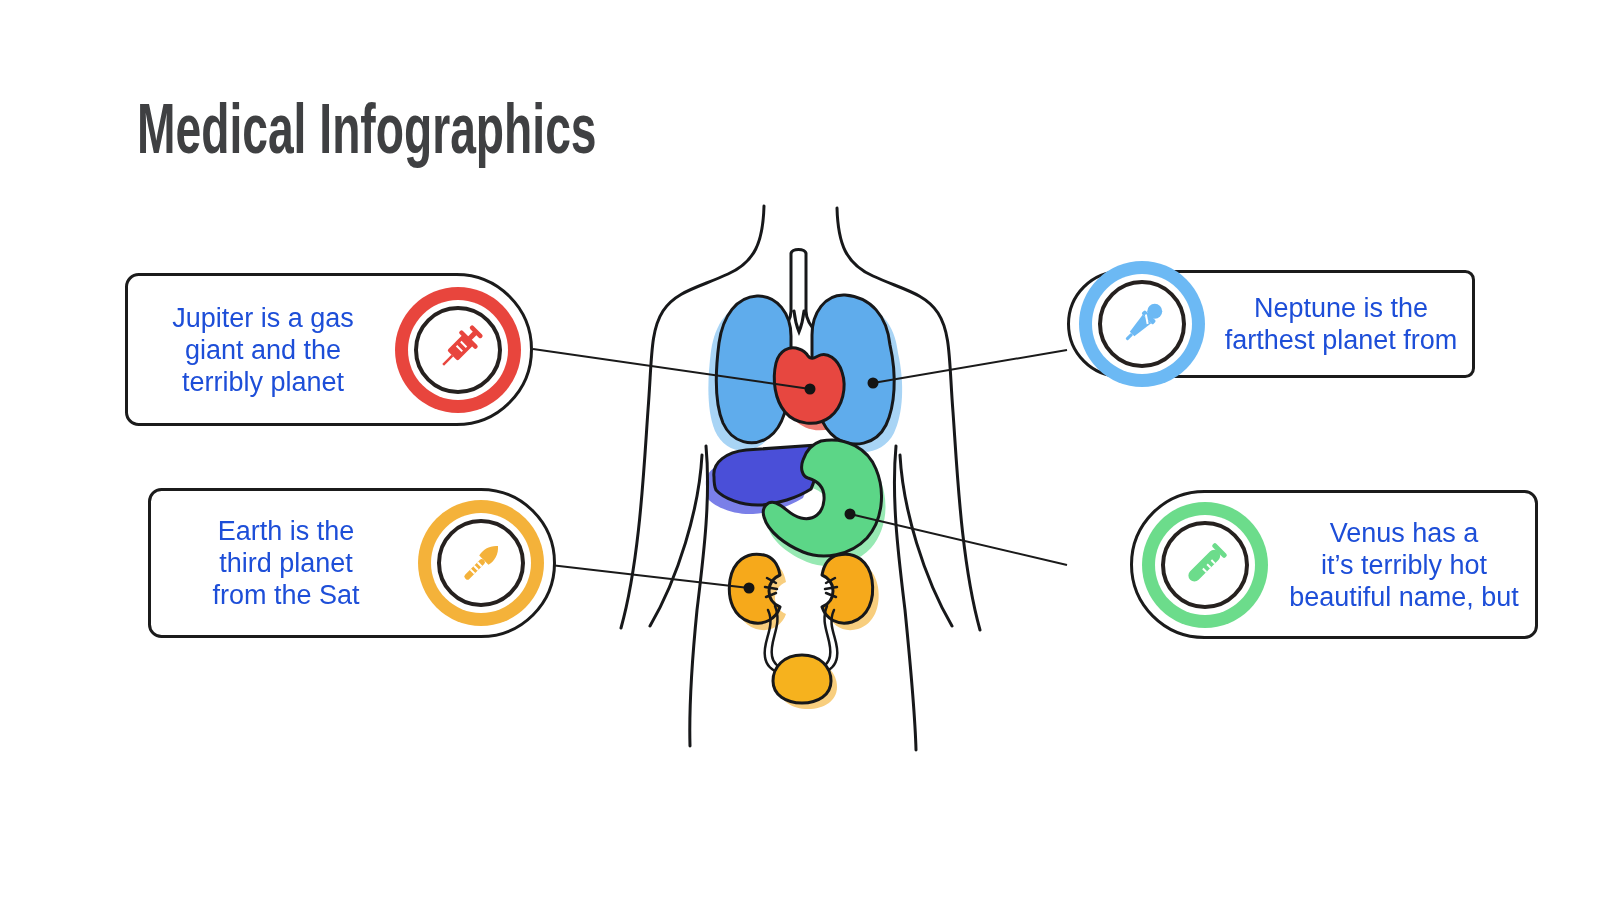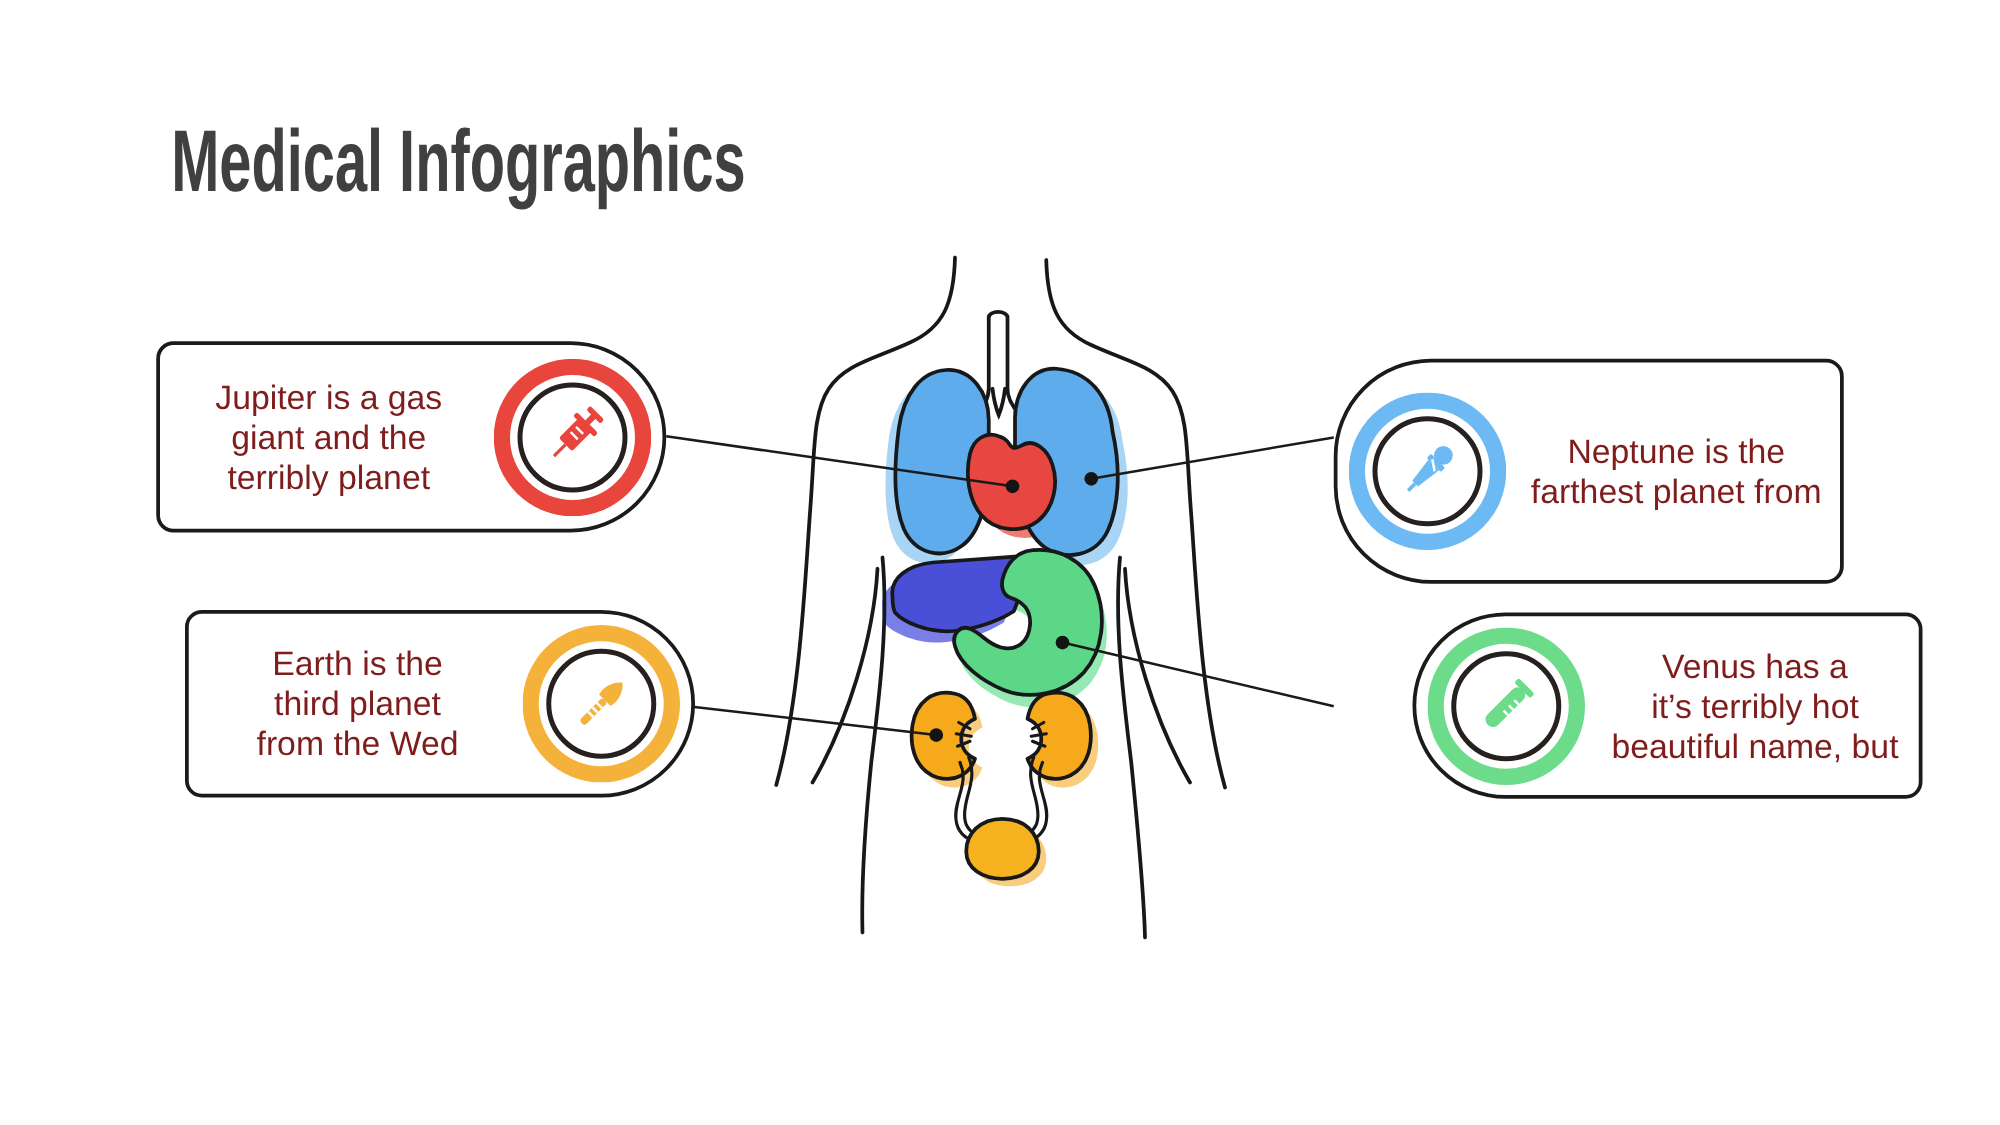--- a/index.html
+++ b/index.html
@@ -15,30 +15,30 @@
     font-size:70px;line-height:72px;font-weight:700;color:#3F4042;
     transform:scaleX(.66);transform-origin:left top;white-space:nowrap;
   }
   .callout{
     position:absolute;background:#fff;border:3px solid #1B1B1B;box-sizing:border-box;
   }
   .callout.left{border-radius:14px 78px 78px 14px;}
   .callout.right{border-radius:78px 14px 14px 78px;}
   .callout .text{
     position:absolute;top:50%;transform:translateY(-50%);
-    text-align:center;font-size:27px;line-height:32px;color:#7f1d1d;
+    text-align:center;font-size:27px;line-height:32px;color:#1d4ed8;
   }
   .callout .text span{display:block;}
   .callout.left .text{left:10px;width:250px;}
   .callout.right .text{left:146px;width:250px;}
   .badge{position:absolute;top:50%;transform:translateY(-50%);width:126px;height:126px;}
   .callout.left .badge{right:9px;}
   .callout.right .badge{left:9px;}
   #callout-jupiter{left:125px;top:273px;width:408px;height:153px;}
-  #callout-neptune{left:1067px;top:287px;width:408px;height:180px;}
+  #callout-neptune{left:1067px;top:270px;width:408px;height:108px;}
   #callout-earth{left:125px;top:488px;width:408px;height:150px;margin-left:23px;}
   #callout-venus{left:1130px;top:490px;width:408px;height:149px;}
 </style>
 </head>
 <body>
 
 <div class="stage">
 
   <svg id="body-svg" width="1600" height="900" viewBox="0 0 1600 900">
 
@@ -137,21 +137,21 @@
         <rect x="-1.5" y="14" width="3" height="8" rx="1"></rect>
         <path d="M-4,-9.5 L4,-4" stroke="#fff" stroke-width="2" fill="none"></path>
       </g>
     </svg>
   </div>
 
   <div id="callout-earth" class="callout left">
     <div class="text">
       <span>Earth is the</span>
       <span>third planet</span>
-      <span>from the Wed</span>
+      <span>from the Sat</span>
     </div>
     <svg class="badge" viewBox="0 0 126 126">
       <circle cx="63" cy="63" r="63" fill="#F4B23A"></circle>
       <circle cx="63" cy="63" r="50" fill="#fff"></circle>
       <circle cx="63" cy="63" r="42" fill="#fff" stroke="#26211F" stroke-width="4"></circle>
       <g transform="translate(63 63) rotate(45)" fill="#F4B23A">
         <path d="M0,-24 C6,-19 8.5,-11 6.5,-4 L-6.5,-4 C-8.5,-11 -6,-19 0,-24 Z"></path>
         <rect x="-3" y="-4" width="6" height="26" rx="2.5"></rect>
         <path d="M-3,2 H3 M-3,7 H3 M-3,12 H3" stroke="#fff" stroke-width="2" fill="none"></path>
       </g>

